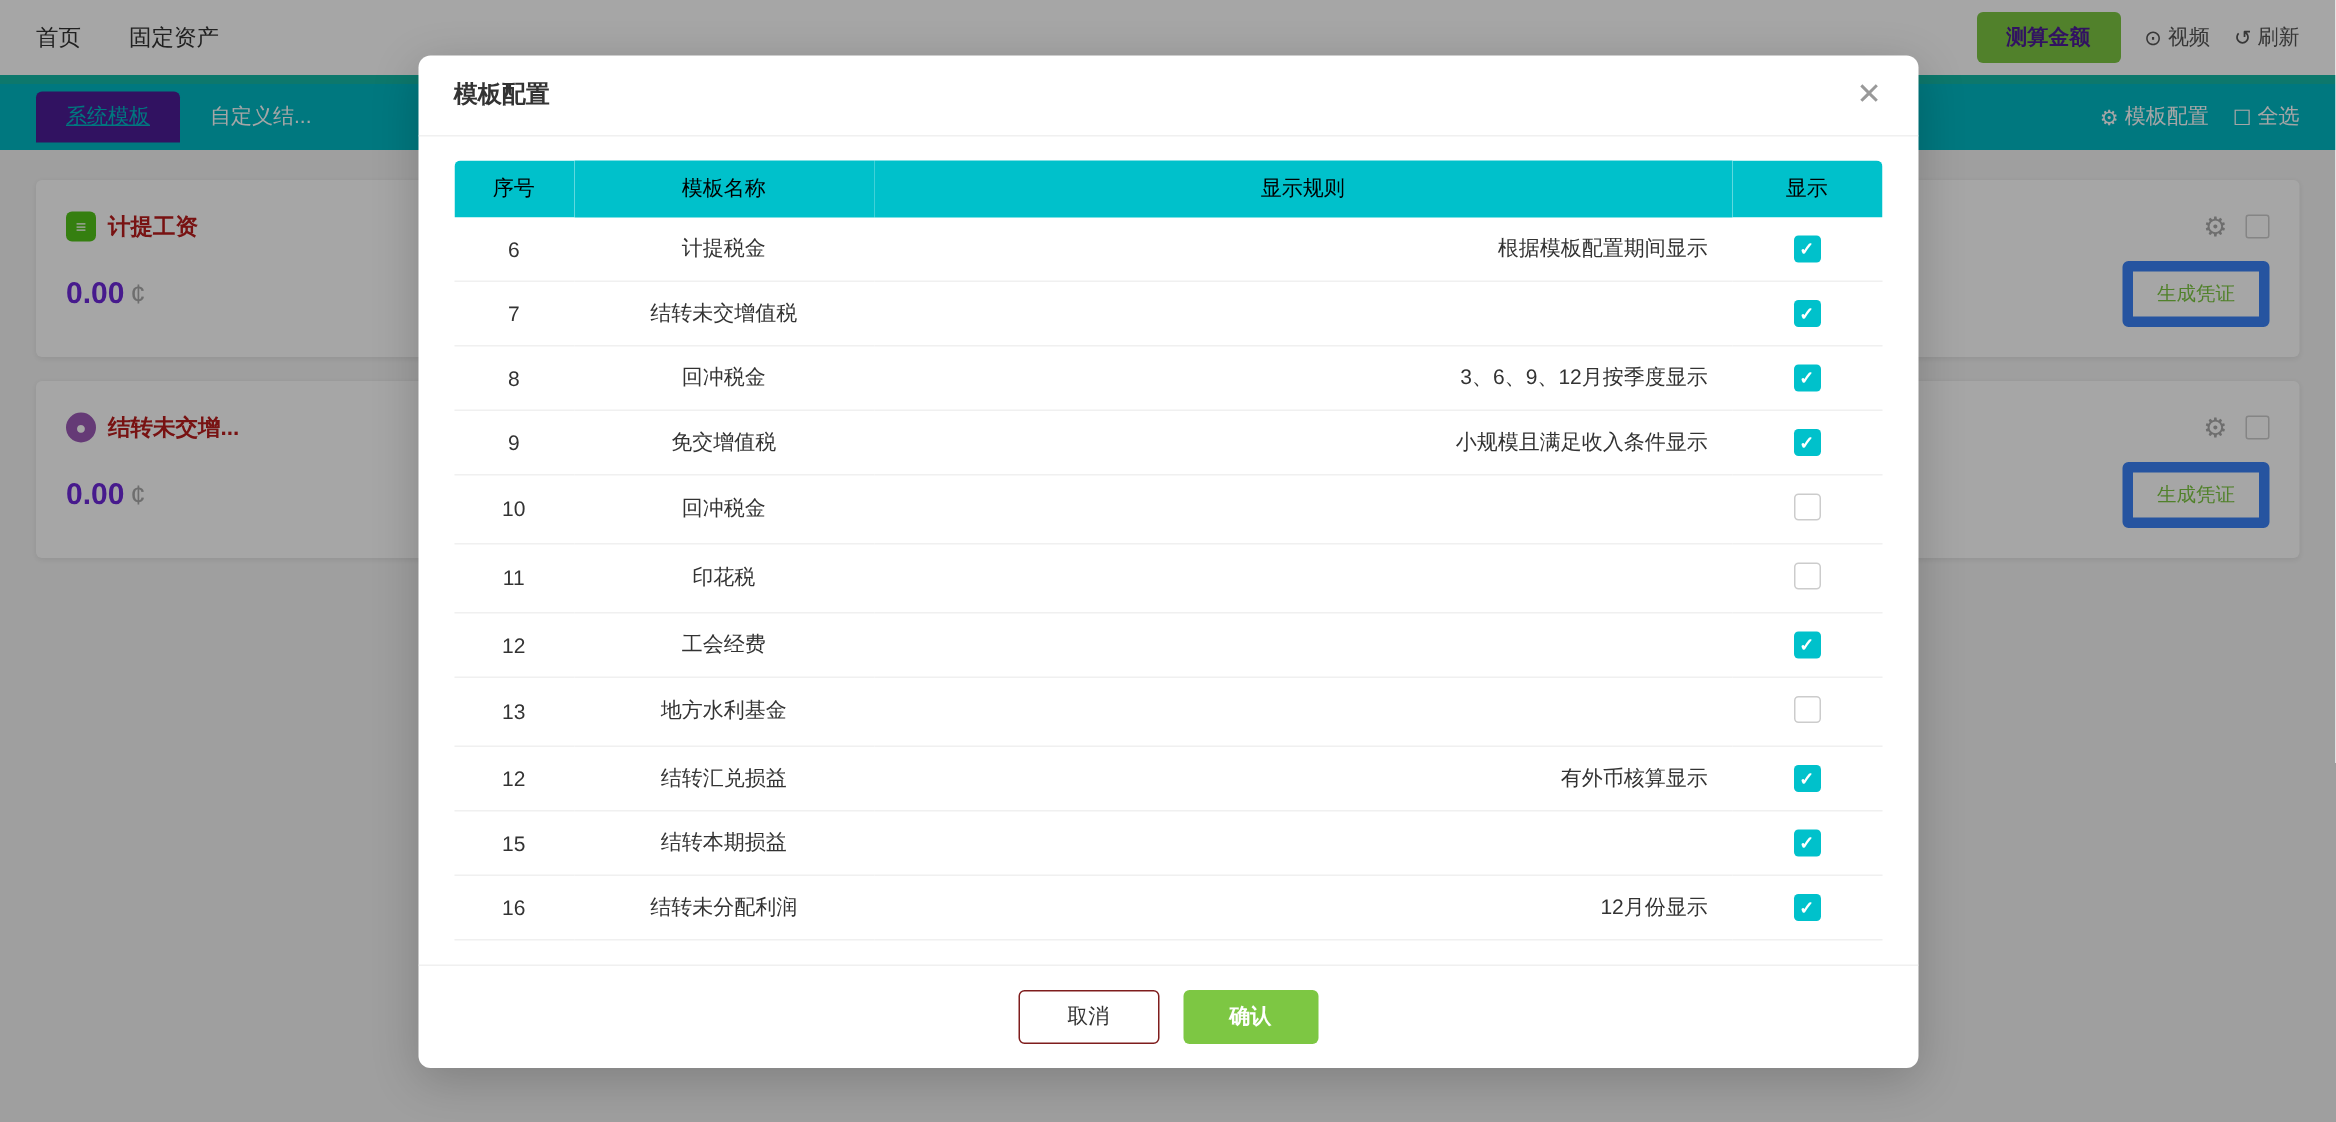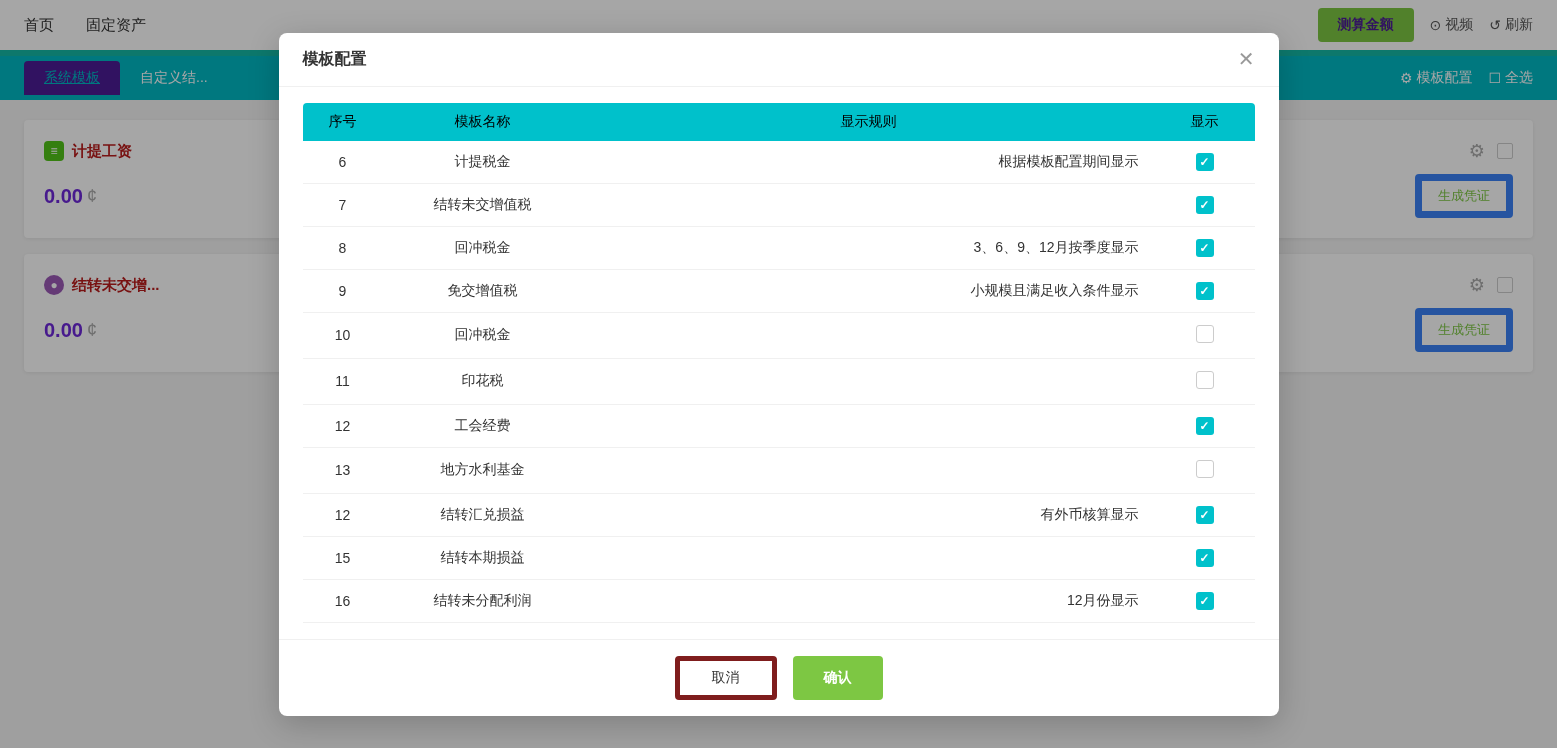--- a/index.html
+++ b/index.html
@@ -294,21 +294,21 @@
 
     
     .modal-footer {
       padding: 16px 24px;
       display: flex;
       justify-content: center;
       gap: 16px;
       border-top: 1px solid #f0f0f0;
     }
     .btn-cancel {
-      border: 5px solid #7f1d1d;
+      border: 1px solid #7f1d1d;
       background: #fff;
       color: #333;
       border-radius: 4px;
       padding: 8px 32px;
       font-size: 14px;
       cursor: pointer;
       min-width: 90px;
     }
     .btn-confirm {
       background: #7dc743;

